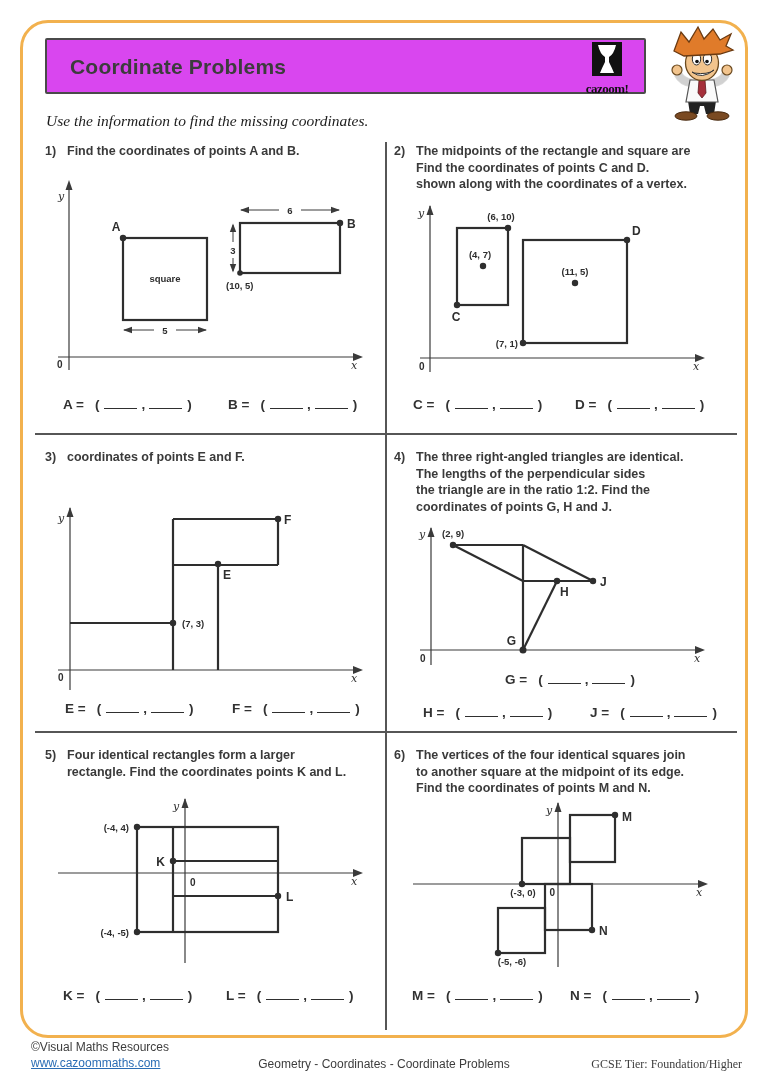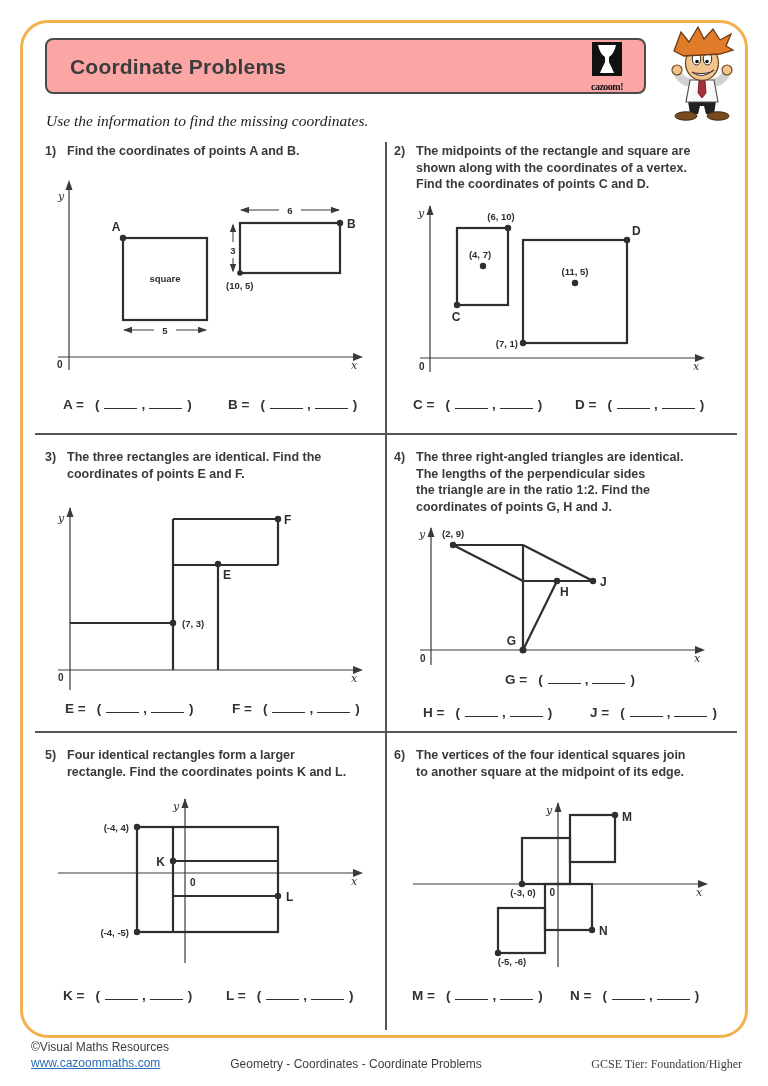--- a/index.html
+++ b/index.html
@@ -3,24 +3,24 @@
 <meta charset="utf-8">
 <style>
   * { margin:0; padding:0; box-sizing:border-box; }
   html,body { width:768px; height:1086px; background:#ffffff; font-family:"Liberation Sans", sans-serif; }
   .page { position:relative; width:768px; height:1086px; background:#fff; overflow:hidden; }
 
   .page-border { position:absolute; left:20px; top:20px; width:728px; height:1018px;
                  border:3px solid #f2b14e; border-radius:28px; }
 
   .title-box { position:absolute; left:45px; top:38px; width:601px; height:56px;
-               border:2.5px solid #4a4a4a; border-radius:8px; background:#fca5a5; }
+               border:2.5px solid #4a4a4a; border-radius:2px; background:#d946ef; }
   .title { position:absolute; left:23px; top:15px; font-size:21px; font-weight:bold; color:#3c3c3c; letter-spacing:.2px; }
   .logo { position:absolute; right:8px; top:2px; width:58px; text-align:center; }
-  .logo-caption { font-family:"Liberation Serif", serif; font-weight:bold; font-size:10px; color:#111; margin-top:-1px; letter-spacing:-0.5px; }
+  .logo-caption { font-family:"Liberation Serif", serif; font-weight:bold; font-size:13px; color:#111; margin-top:-1px; letter-spacing:-0.5px; }
   .mascot { position:absolute; left:652px; top:25px; width:100px; height:97px; }
 
   .subtitle { position:absolute; left:46px; top:112px; font-family:Liberation Serif, serif;
               font-style:italic; font-size:15.5px; color:#1c1c1c; }
 
   .vdiv  { position:absolute; left:385px; top:142px; width:1.5px; height:888px; background:#565656; }
   .hdiv  { position:absolute; left:35px;  width:702px; height:1.5px; background:#565656; }
 
   .prob { position:absolute; display:flex; font-size:12.5px; font-weight:bold; color:#3a3a3a; line-height:16.5px; }
   .prob .num { width:22px; flex:none; }
@@ -39,21 +39,21 @@
   .dot  { fill:#2e2e2e; }
 
   .ans { position:absolute; font-size:13.5px; font-weight:bold; color:#323232; white-space:nowrap; }
   .ans .albl  { margin-right:9px; }
   .ans .paren { margin:0 2px; }
   .ans .blank { display:inline-block; width:33px; height:12px; border-bottom:1.7px solid #2f2f2f; margin:0 3px; }
   .ans .comma { margin:0 1px; }
 
   .footer-copy   { position:absolute; left:31px; top:1040px; font-size:12px; color:#3d3d3d; }
   .footer-url    { position:absolute; left:31px; top:1056px; font-size:12px; color:#2a6db5; text-decoration:underline; cursor:pointer; }
-  .footer-center { position:absolute; left:0; top:1057px; width:712px; text-align:center; font-size:12px; color:#3d3d3d; }
+  .footer-center { position:absolute; left:0; top:1057px; width:768px; text-align:center; font-size:12px; color:#3d3d3d; }
   .footer-right  { position:absolute; right:26px; top:1057px; font-size:12px; color:#3d3d3d;font-family:Liberation Serif, serif; }
 </style>
 </head>
 <body>
 
 <div class="page">
 
   <div class="page-border"></div>
 
   <div class="title-box">
@@ -147,22 +147,22 @@
     <span class="albl">A =</span><span class="paren">(</span><span class="blank"></span><span class="comma">,</span><span class="blank"></span><span class="paren">)</span>
   </div>
   <div class="ans" style="left:228px; top:397px;">
     <span class="albl">B =</span><span class="paren">(</span><span class="blank"></span><span class="comma">,</span><span class="blank"></span><span class="paren">)</span>
   </div>
 
   <div class="prob" style="left:394px; top:143px; width:335px;">
     <span class="num">2)</span>
     <span>
       <div>The midpoints of the rectangle and square are</div>
+      <div>Find the coordinates of points C and D.</div>
       <div>shown along with the coordinates of a vertex.</div>
-      <div>Find the coordinates of points C and D.</div>
     </span>
   </div>
 
   <svg style="position:absolute; left:410px; top:200px;" width="300" height="180">
     <g>
       <line class="ax" x1="20" y1="6" x2="20" y2="172"></line>
       <polygon class="ah" points="16.5,15 20,5 23.5,15"></polygon>
       <line class="ax" x1="10" y1="158" x2="288" y2="158"></line>
       <polygon class="ah" points="285,154 295,158 285,162"></polygon>
       <text class="axlbl" x="8" y="17">y</text>
@@ -188,21 +188,20 @@
   <div class="ans" style="left:413px; top:397px;">
     <span class="albl">C =</span><span class="paren">(</span><span class="blank"></span><span class="comma">,</span><span class="blank"></span><span class="paren">)</span>
   </div>
   <div class="ans" style="left:575px; top:397px;">
     <span class="albl">D =</span><span class="paren">(</span><span class="blank"></span><span class="comma">,</span><span class="blank"></span><span class="paren">)</span>
   </div>
 
   <div class="prob" style="left:45px; top:449px; width:330px;">
     <span class="num">3)</span>
     <span>
-      <div>The three rectangles are identical. Find the</div>
       <div>coordinates of points E and F.</div>
     </span>
   </div>
 
   <svg style="position:absolute; left:50px; top:500px;" width="320" height="195">
     <g>
       <line class="ax" x1="20" y1="8" x2="20" y2="190"></line>
       <polygon class="ah" points="16.5,17 20,7 23.5,17"></polygon>
       <line class="ax" x1="8" y1="170" x2="306" y2="170"></line>
       <polygon class="ah" points="303,166 313,170 303,174"></polygon>
@@ -320,20 +319,21 @@
   </div>
   <div class="ans" style="left:226px; top:988px;">
     <span class="albl">L =</span><span class="paren">(</span><span class="blank"></span><span class="comma">,</span><span class="blank"></span><span class="paren">)</span>
   </div>
 
   <div class="prob" style="left:394px; top:747px; width:340px;">
     <span class="num">6)</span>
     <span>
       <div>The vertices of the four identical squares join</div>
       <div>to another square at the midpoint of its edge.</div>
+      <div>Find the coordinates of points M and N.</div>
     </span>
   </div>
 
   <svg style="position:absolute; left:405px; top:798px;" width="305" height="180">
     <g>
       <line class="ax" x1="153" y1="5" x2="153" y2="169"></line>
       <polygon class="ah" points="149.5,14 153,4 156.5,14"></polygon>
       <line class="ax" x1="8" y1="86" x2="296" y2="86"></line>
       <polygon class="ah" points="293,82 303,86 293,90"></polygon>
       <text class="axlbl" x="141" y="16">y</text>

